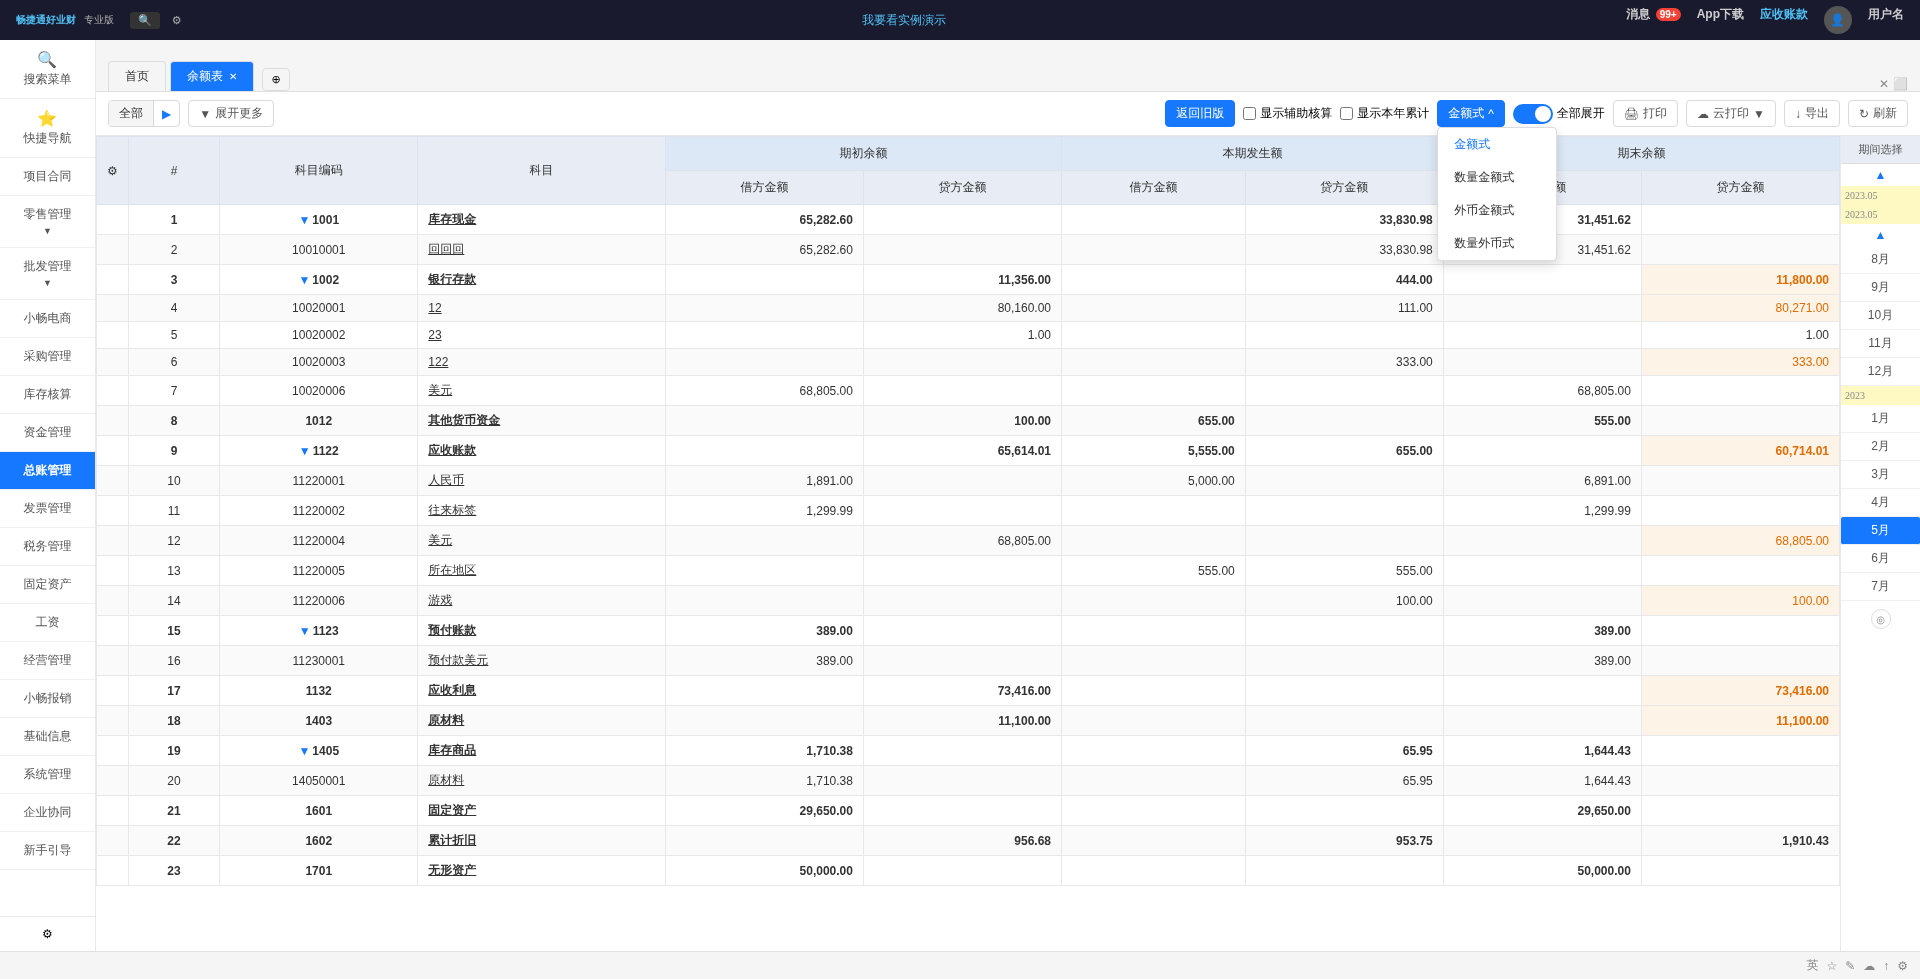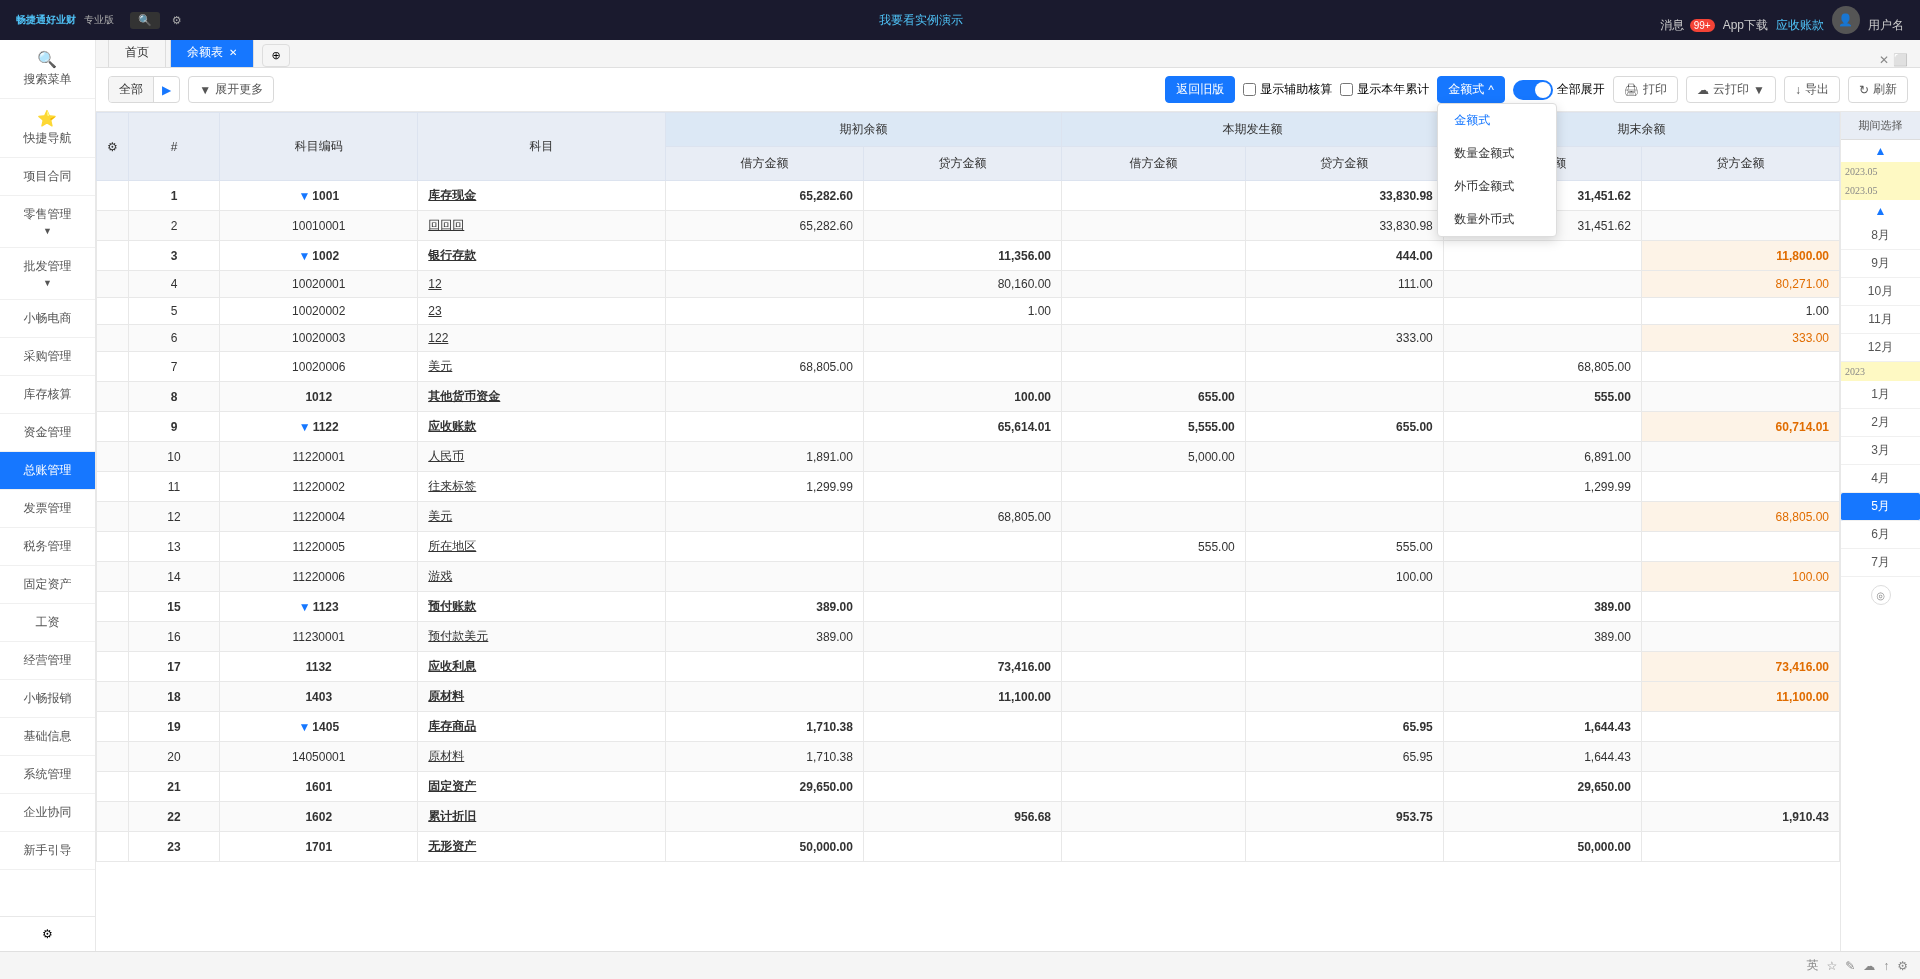--- a/index.html
+++ b/index.html
@@ -4,38 +4,38 @@
   <style>
     * { box-sizing: border-box; margin: 0; padding: 0; font-family: 'Microsoft YaHei', SimHei, sans-serif; font-size: 12px; }
     body { background: #f0f2f5; width: 1920px; height: 979px; overflow: hidden; display: flex; flex-direction: column; }
 
     
     .topbar { height: 40px; background: #1a1a2e; display: flex; align-items: center; justify-content: space-between; padding: 0 16px; color: #fff; flex-shrink: 0; }
     .topbar-left { display: flex; align-items: center; gap: 8px; }
     .topbar-logo { color: #4fc3f7; font-size: 10px; font-weight: bold; }
     .topbar-logo-sub { color: #aaa; font-size: 10px; }
     .topbar-center { display: flex; align-items: center; gap: 16px; color: #ccc; font-size: 12px; }
-    .topbar-right { display: flex; align-items: flex-end; gap: 8px; color: #ccc; font-size: 12px; }
+    .topbar-right { display: flex; align-items: flex-start; gap: 16px; color: #ccc; font-size: 12px; font-weight: bold; }
     .topbar-badge { background: #f44336; color: #fff; font-size: 10px; border-radius: 8px; padding: 1px 4px; margin-left: 2px; }
 
     
     .main-layout { display: flex; flex: 1; overflow: hidden; }
 
     
     .sidebar { width: 96px; background: #fff; border-right: 1px solid #e8e8e8; display: flex; flex-direction: column; overflow-y: auto; flex-shrink: 0; }
     .sidebar-item { padding: 10px 4px; text-align: center; cursor: pointer; color: #555; font-size: 12px; border-bottom: 1px solid #f0f0f0; }
-    .sidebar-item.active { background: #1677ff; color: #fff; }
+    .sidebar-item.active { background: #1677ff; color: #fff; font-weight: bold; }
     .sidebar-item .s-icon { font-size: 16px; margin-bottom: 2px; }
     .sidebar-bottom { margin-top: auto; padding: 10px; text-align: center; border-top: 1px solid #e8e8e8; }
 
     
     .content-area { flex: 1; display: flex; flex-direction: column; overflow: hidden; }
 
     
-    .tab-bar { height: 28px; background: #f5f5f5; display: flex; align-items: flex-end; padding: 0 12px; border-bottom: 1px solid #e0e0e0; flex-shrink: 0; }
+    .tab-bar { height: 52px; background: #f5f5f5; display: flex; align-items: flex-end; padding: 0 12px; border-bottom: 1px solid #e0e0e0; flex-shrink: 0; }
     .tab-item { padding: 6px 16px; border: 1px solid #ddd; background: #fff; cursor: pointer; font-size: 12px; margin-right: 4px; border-bottom: none; display: flex; align-items: center; gap: 6px; border-radius: 4px 4px 0 0; }
     .tab-item.home { background: #f5f5f5; color: #333; }
     .tab-item.active-tab { background: #1677ff; color: #fff; }
     .tab-close { font-size: 10px; cursor: pointer; }
 
     
     .toolbar { height: 44px; background: #fff; display: flex; align-items: center; padding: 0 12px; gap: 8px; border-bottom: 1px solid #e8e8e8; flex-shrink: 0; }
     .toolbar-btn { padding: 4px 10px; border: 1px solid #d9d9d9; background: #fff; border-radius: 4px; cursor: pointer; font-size: 12px; color: #555; display: flex; align-items: center; gap: 4px; }
     .toolbar-btn.primary { background: #1677ff; color: #fff; border-color: #1677ff; }
     .toolbar-btn.dropdown-btn { background: #1677ff; color: #fff; border-color: #1677ff; }

